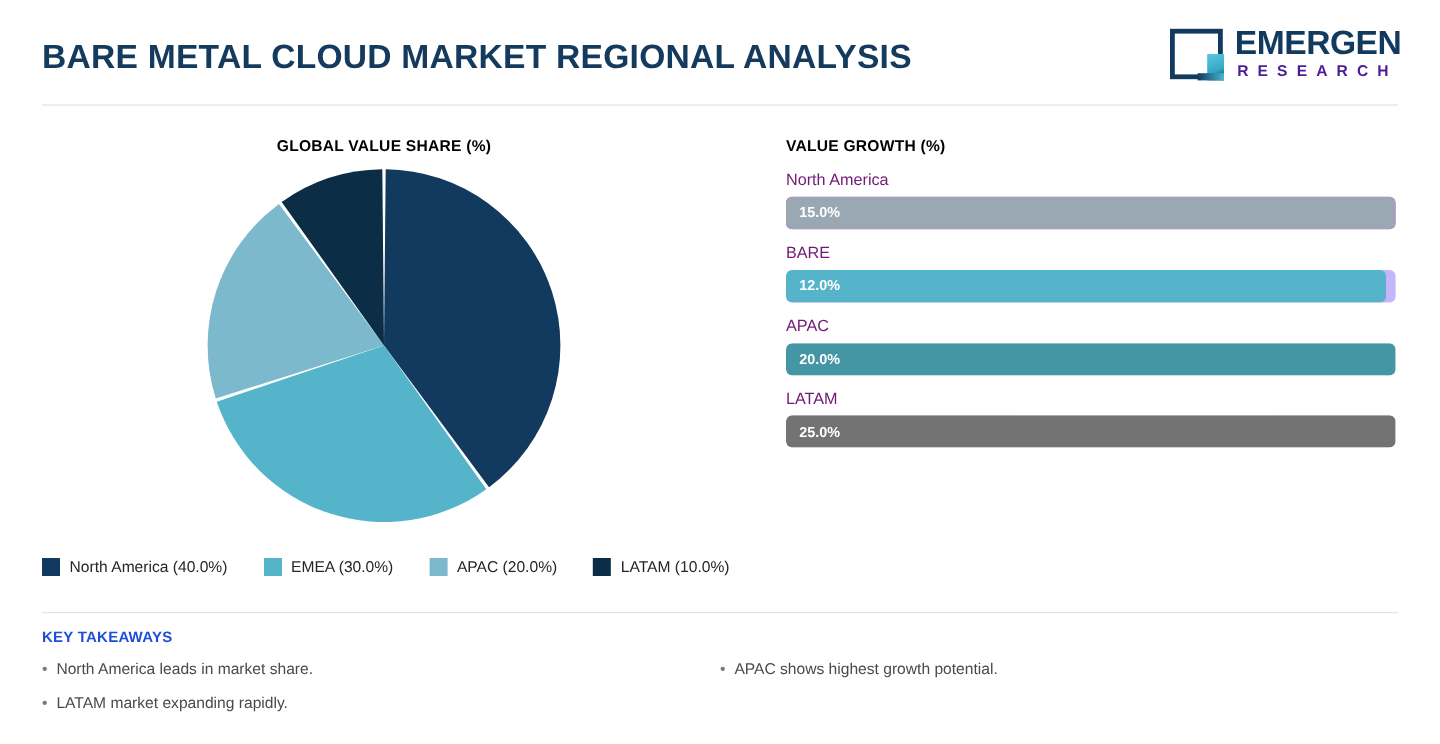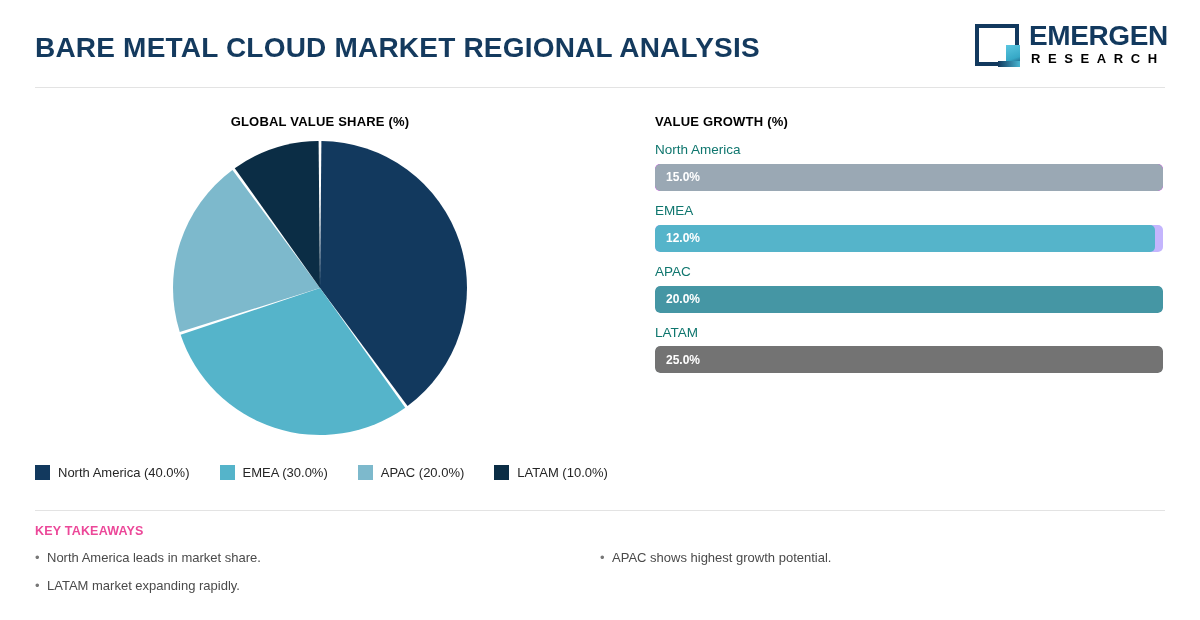--- a/index.html
+++ b/index.html
@@ -83,21 +83,21 @@
     color: #12395e;
     line-height: 1;
   }
   .logo-subword {
     position: absolute;
     left: 75px;
     top: 32px;
     font-size: 13px;
     font-weight: bold;
     letter-spacing: 7.6px;
-    color: #000000;
+    color: #4c1d95;
     line-height: 1;
   }
   .header-rule {
     position: absolute;
     left: 35px;
     top: 87px;
     width: 1130px;
     height: 1px;
     background: #e3e3e3;
   }
@@ -179,21 +179,21 @@
     position: absolute;
     left: 0;
     top: 35px;
     width: 508px;
   }
   .bar-row {
     margin-bottom: 13px;
   }
   .bar-label {
     font-size: 13.5px;
-    color: #0f766e;
+    color: #701a75;
     margin-bottom: 6px;
     line-height: 1.1;
   }
   .bar-track {
     position: relative;
     width: 508px;
     height: 27px;
     background: #e9edf0;
     border-radius: 5px;
     overflow: hidden;
@@ -225,21 +225,21 @@
   }
   .takeaways {
     position: absolute;
     left: 35px;
     top: 524px;
     width: 1130px;
   }
   .takeaways-title {
     font-size: 12.5px;
     font-weight: bold;
-    color: #ec4899;
+    color: #1d4ed8;
     letter-spacing: 0.2px;
     margin-bottom: 12px;
   }
   .takeaways-cols {
     display: flex;
   }
   .takeaways-col {
     width: 580px;
   }
   .takeaway-item {
@@ -326,21 +326,21 @@
   <div class="bars-list" id="bars-list">
       <div class="bar-row">
         <div class="bar-label">North America</div>
         <div class="bar-track" style="background: #d946ef;">
           <div class="bar-fill" style="background: rgb(154, 168, 180); width: 100%;">
             <span class="bar-value">15.0%</span>
           </div>
         </div>
       </div>
       <div class="bar-row">
-        <div class="bar-label">EMEA</div>
+        <div class="bar-label">BARE</div>
         <div class="bar-track" style="background: #c4b5fd;">
           <div class="bar-fill" style="background: rgb(85, 180, 202); width: 98.4%;">
             <span class="bar-value">12.0%</span>
           </div>
         </div>
       </div>
       <div class="bar-row">
         <div class="bar-label">APAC</div>
         <div class="bar-track" style="background: rgb(233, 237, 240);">
           <div class="bar-fill" style="background: rgb(69, 150, 164); width: 100%;">

